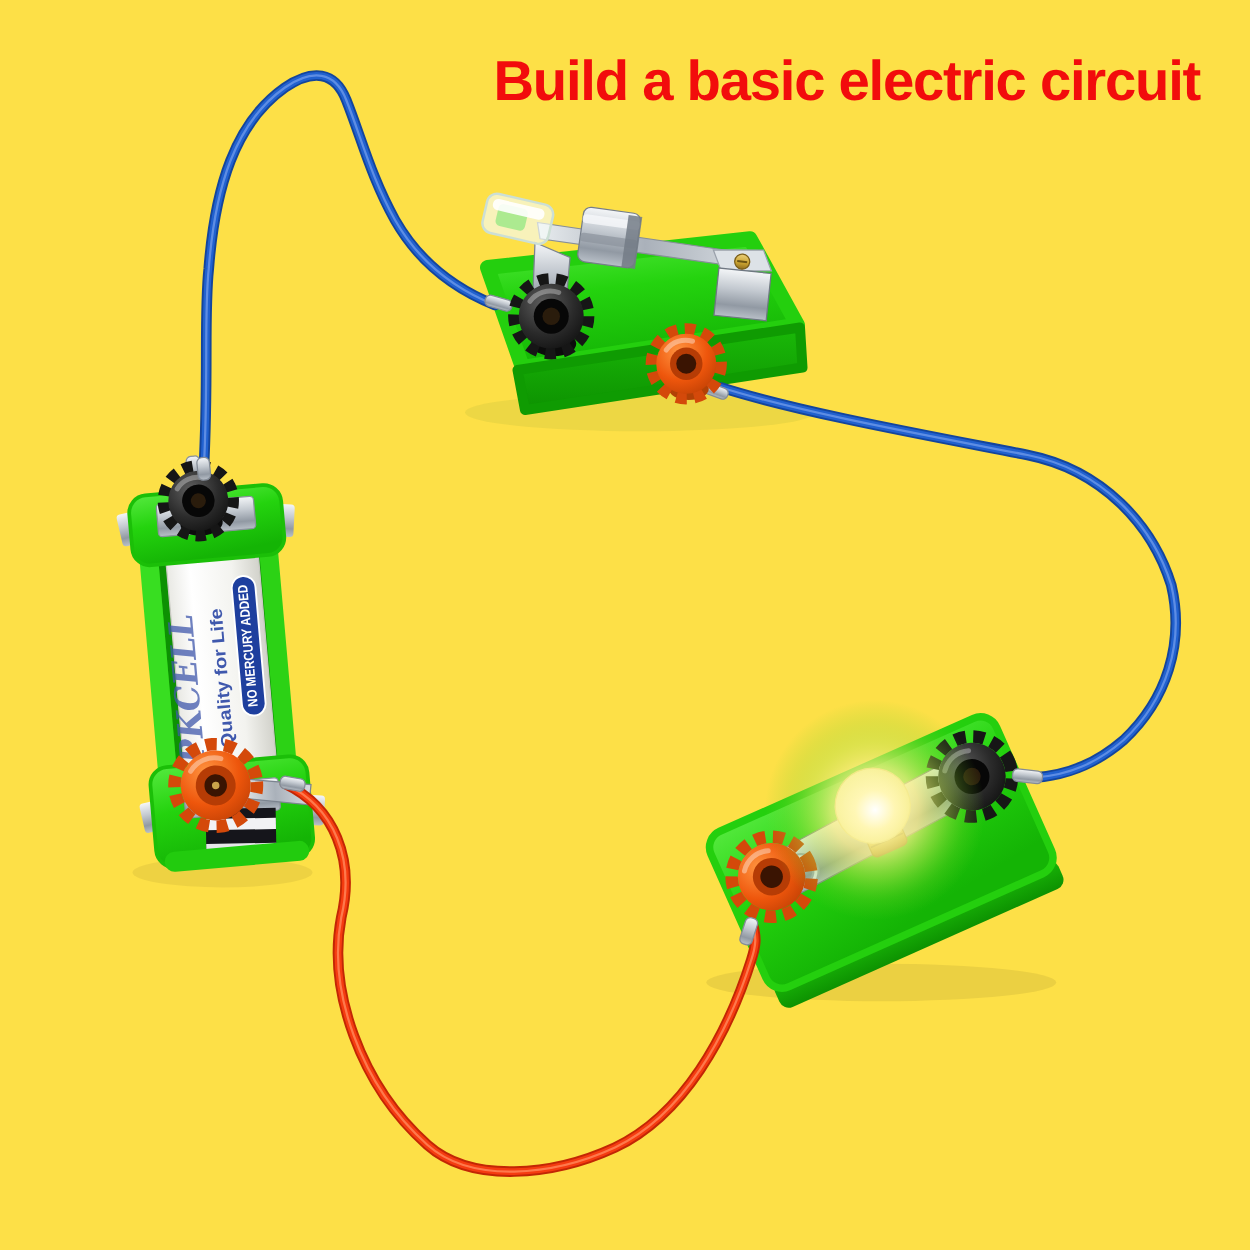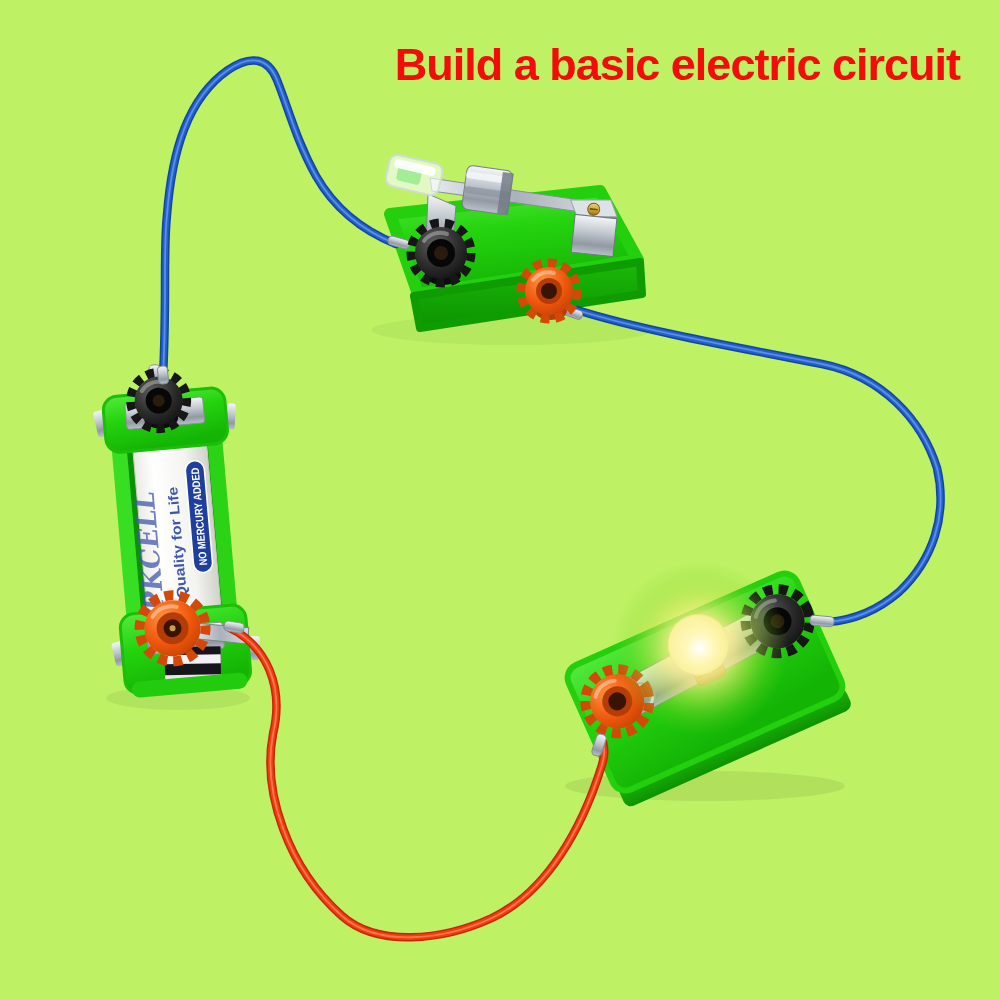--- a/index.html
+++ b/index.html
@@ -1,17 +1,17 @@
 <!DOCTYPE html>
 <html><head>
 <meta charset="utf-8">
 <style>
   html,body{margin:0;padding:0;background:#ffffff;}
   #canvas{
-    position:relative;width:1000px;height:1000px;background:#bef264;overflow:hidden;
+    position:relative;width:1000px;height:1000px;background:#fde047;overflow:hidden;
     font-family:"Liberation Sans", sans-serif;
   }
   #title{
     position:absolute;top:42px;right:40px;margin:0;
     font-size:45px;font-weight:700;letter-spacing:-1px;line-height:1;
     color:#f20c0c;white-space:nowrap;
   }
   svg{position:absolute;left:0;top:0;}
   text{font-family:"Liberation Sans", sans-serif;}
   .brand-script{font-family:"DejaVu Serif", serif;font-style:italic;font-weight:700;}

